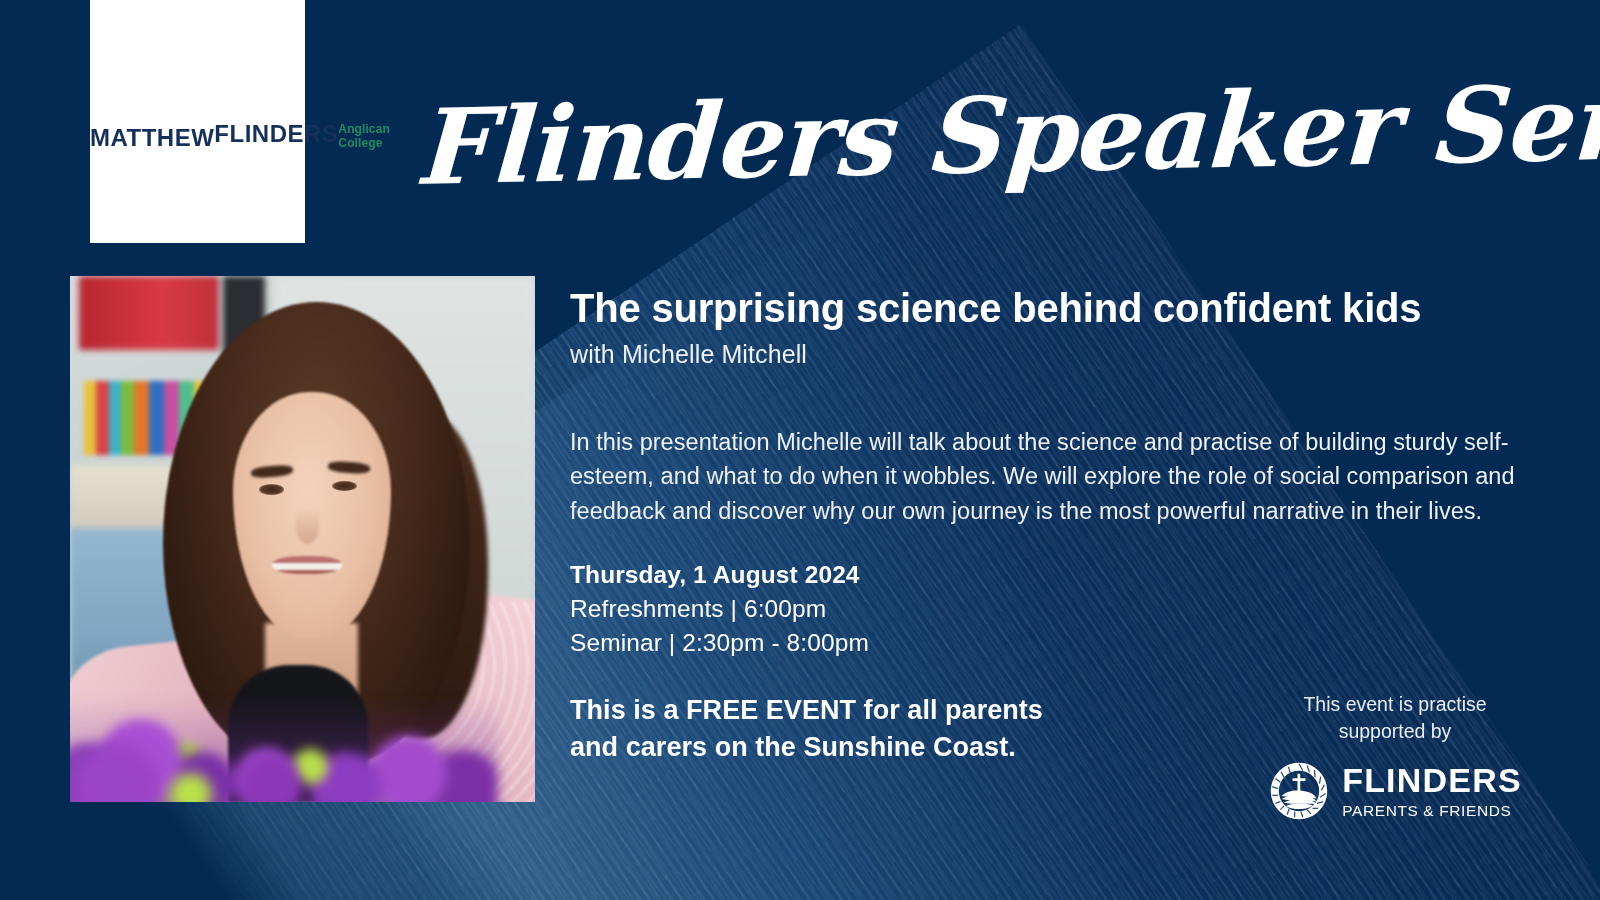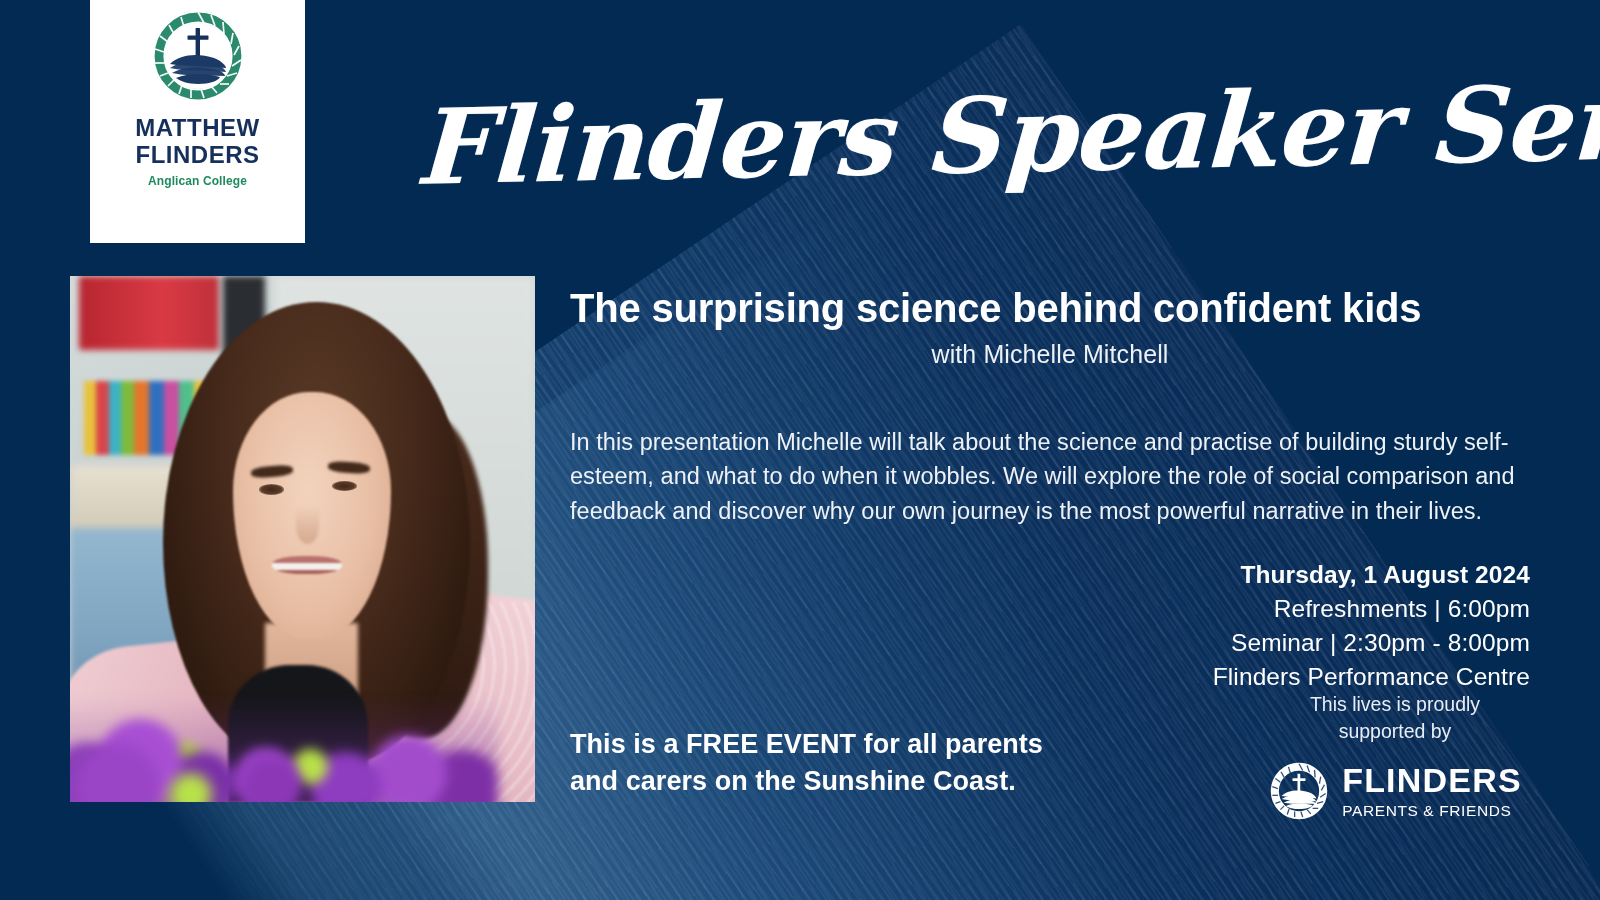--- a/index.html
+++ b/index.html
@@ -75,24 +75,24 @@
     filter:blur(2px);
   }
 
   
   .logo-card{
     position:absolute;
     left:90px; top:0;
     width:215px; height:243px;
     background:#ffffff;
     display:flex;
-    flex-direction:column;
+    flex-direction:row;
     align-items:center;
     justify-content:flex-start;
-    padding-top:6px;
+    padding-top:22px;
     z-index:4;
   }
   .crest{ width:100px; height:100px; display:block; }
   .logo-line1, .logo-line2{
     color:#16305c;
     font-weight:bold;
     letter-spacing:.5px;
     line-height:1.0;
     font-size:25px;
     font-family:"Liberation Serif", serif;
@@ -223,31 +223,30 @@
     font-weight:bold;
     line-height:1.12;
     letter-spacing:-.2px;
   }
   .subhead{
     color:#eef2f6;
     font-size:25px;
     font-weight:normal;
     margin-top:9px;
     letter-spacing:.1px;
-    text-align:center;
   }
   .body-copy{
     color:#eef2f6;
     font-size:23.5px;
     line-height:1.47;
     margin-top:56px;
     width:950px;
     letter-spacing:.05px;
   }
-  .details{ margin-top:30px;text-align:right; }
+  .details{ margin-top:30px; }
   .details .d-line{
     color:#ffffff;
     font-size:24.5px;
     line-height:1.38;
     letter-spacing:.1px;
   }
   .details .d-line.bold{ font-weight:bold; }
   .freeline{
     margin-top:32px;
     color:#ffffff;
@@ -381,28 +380,27 @@
 
   <div class="content">
     <div class="headline">The surprising science behind confident kids</div>
     <div class="subhead">with Michelle Mitchell</div>
     <div class="body-copy">In this presentation Michelle will talk about the science and practise of building sturdy self-esteem, and what to do when it wobbles. We will explore the role of social comparison and feedback and discover why our own journey is the most powerful narrative in their lives.</div>
 
     <div class="details">
       <div class="d-line bold">Thursday, 1 August 2024</div>
       <div class="d-line">Refreshments | 6:00pm</div>
       <div class="d-line">Seminar | 2:30pm - 8:00pm</div>
-      <div class="d-line">Flinders Performance Centre</div>
     </div>
 
     <div class="freeline">This is a FREE EVENT for all parents and carers on the Sunshine Coast.</div>
   </div>
 
   <div class="sponsor">
-    <div class="sponsor-note">This lives is proudly supported by</div>
+    <div class="sponsor-note">This event is practise supported by</div>
     <div class="sponsor-logo">
       <svg class="sponsor-mark" viewBox="0 0 100 100">
         <circle cx="50" cy="50" r="39" fill="none" stroke="#ffffff" stroke-width="13"></circle>
         <g stroke="#1c3f69" stroke-width="2.1" opacity="0.9">
           <line x1="50" y1="6" x2="56" y2="17"></line>
           <line x1="63" y1="9" x2="67" y2="20"></line>
           <line x1="75" y1="16" x2="76" y2="28"></line>
           <line x1="85" y1="27" x2="83" y2="38"></line>
           <line x1="91" y1="40" x2="86" y2="49"></line>
           <line x1="93" y1="54" x2="84" y2="60"></line>

